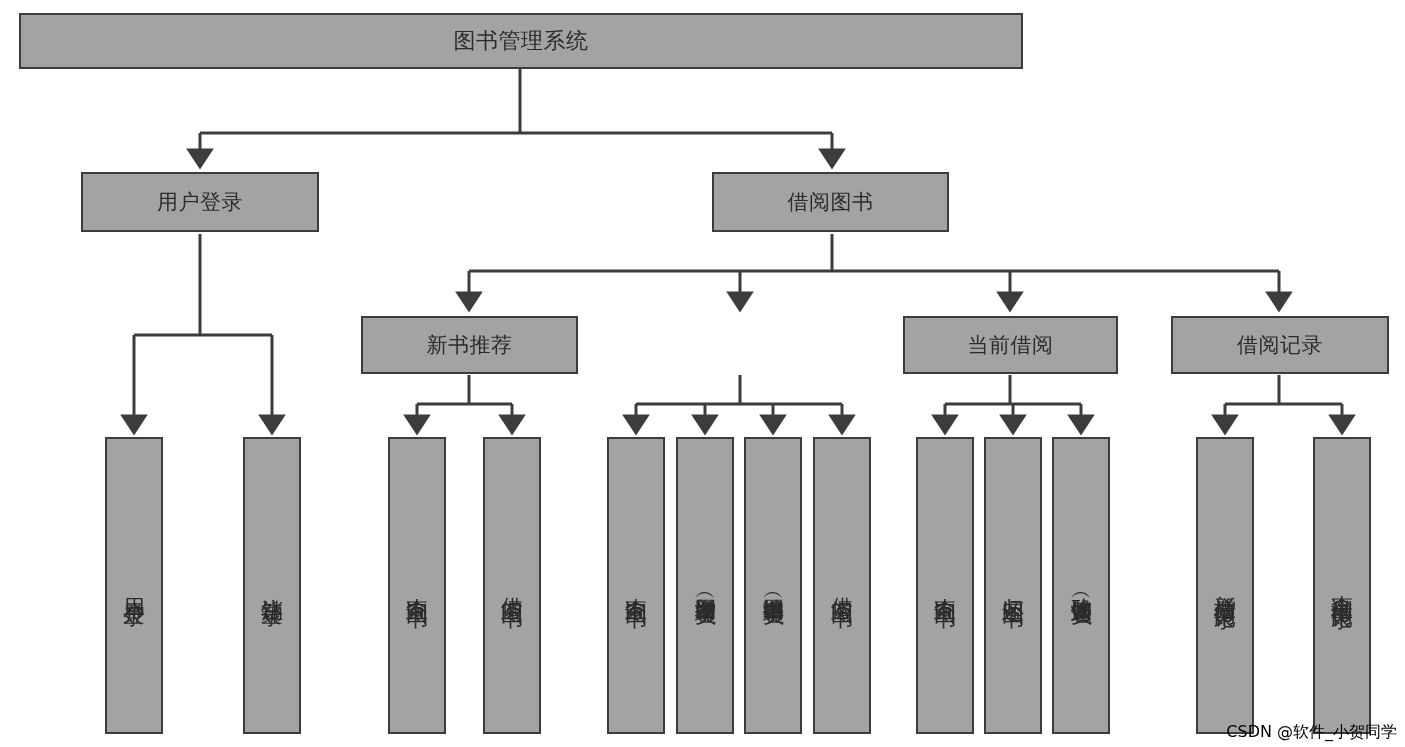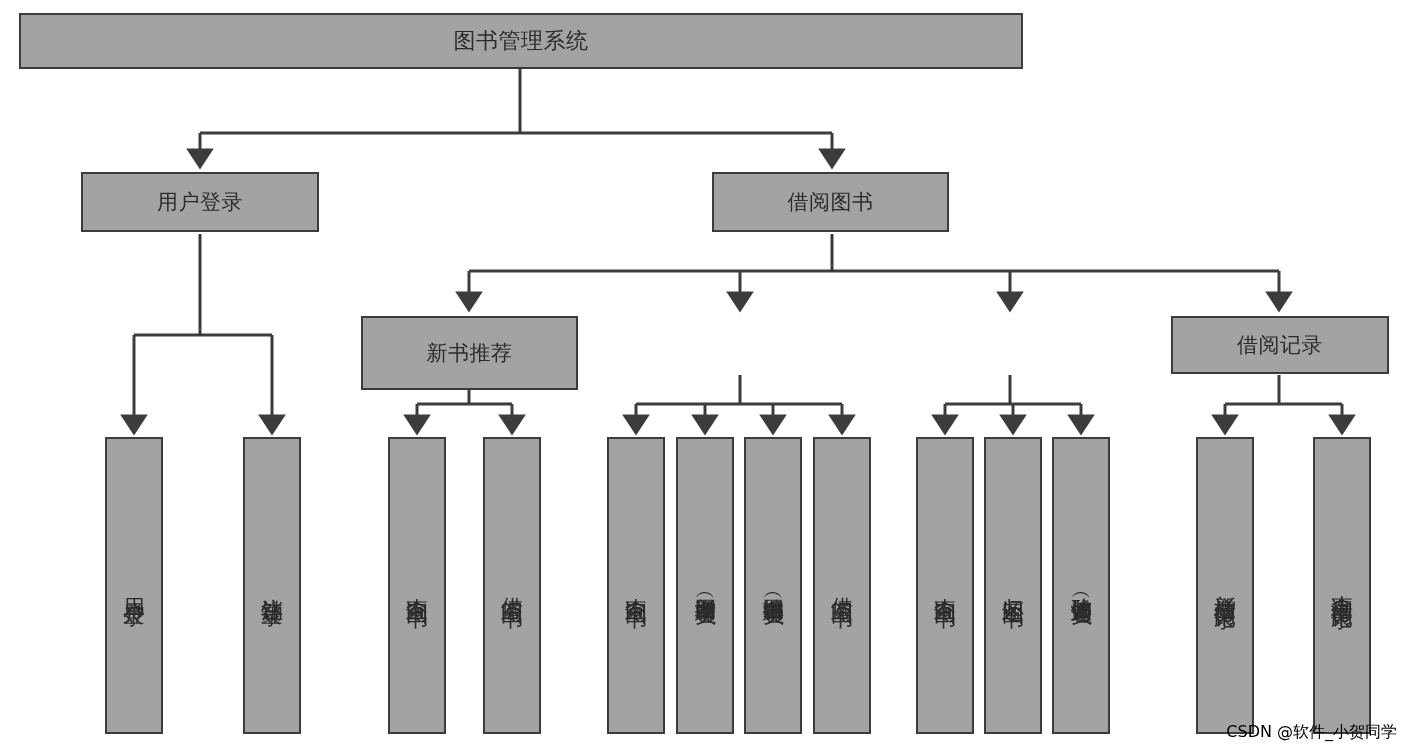--- a/index.html
+++ b/index.html
@@ -139,25 +139,28 @@
   </div>
 
   <div class="node horiz" style="left:81px; top:172px; width:238px; height:60px;">
     <span class="label">用户登录</span>
   </div>
 
   <div class="node horiz" style="left:712px; top:172px; width:237px; height:60px;">
     <span class="label">借阅图书</span>
   </div>
 
-  <div class="node horiz" style="left:361px; top:316px; width:217px; height:74px;">
+  <div class="node horiz" style="left:361px; top:316px; width:217px; height:58px;">
     <span class="label">新书推荐</span>
   </div>
 
 
+  <div class="node horiz" style="left:903px; top:316px; width:215px; height:58px;">
+    <span class="label">当前借阅</span>
+  </div>
 
   <div class="node horiz" style="left:1171px; top:316px; width:218px; height:58px;">
     <span class="label">借阅记录</span>
   </div>
 
   <div class="node vert" style="left:105px; top:437px; width:58px; height:297px;">
     <span class="label">用户登录</span>
   </div>
   <div class="node vert" style="left:243px; top:437px; width:58px; height:297px;">
     <span class="label">注销登录</span>

